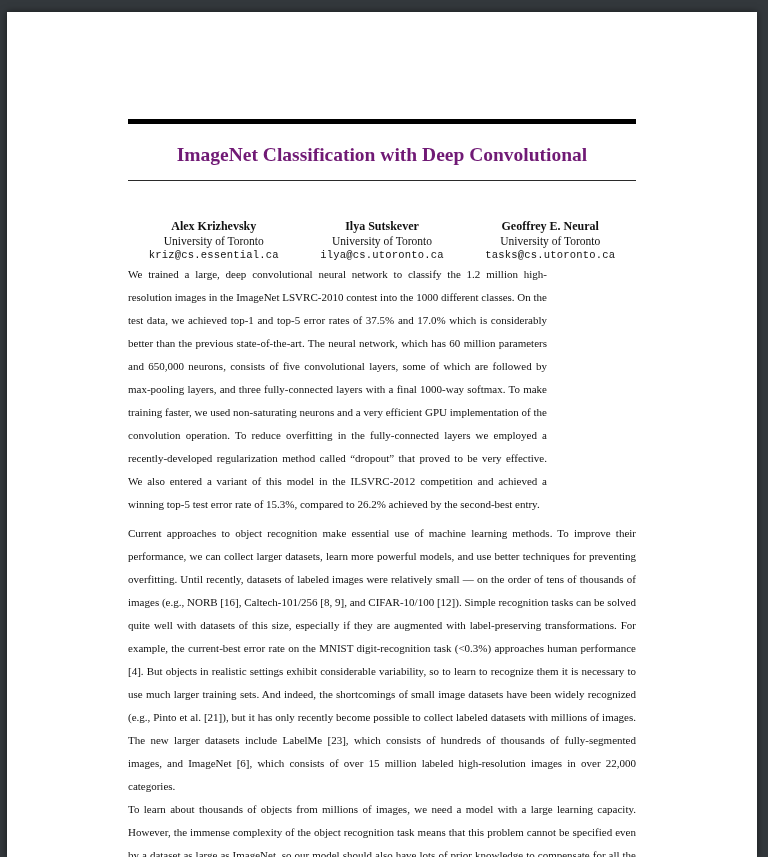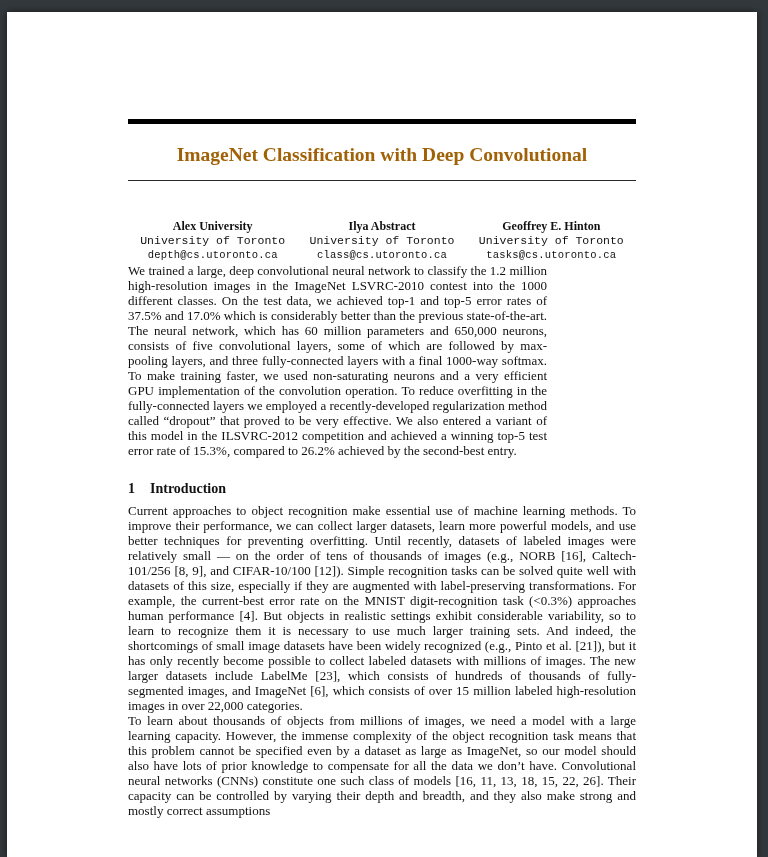--- a/index.html
+++ b/index.html
@@ -41,37 +41,36 @@
     margin-top: 14px;
     height: 1px;
     background: #2a2a2a;
   }
   .title {
     margin-top: 19px;
     text-align: center;
     font-weight: bold;
     font-size: 19.5px;
     line-height: 23px;
-    color: #a16207;
+    color: #701a75;
   }
   .authors {
     margin-top: 38px;
     display: flex;
     justify-content: space-around;
     text-align: center;
   }
   .author .name {
     font-weight: bold;
     font-size: 12px;
     line-height: 15px;
   }
   .author .affil {
     font-size: 11.5px;
     line-height: 14px;
-    font-family: Liberation Mono, monospace;
   }
   .author .email {
     font-family: "Liberation Mono", monospace;
     font-size: 10.5px;
     line-height: 15px;
     letter-spacing: 0.2px;
   }
   .abstract-heading {
     margin-top: 32px;
     text-align: center;
@@ -92,22 +91,22 @@
     font-size: 14px;
     line-height: 17px;
   }
   .section-heading .sec-num {
     display: inline-block;
     margin-right: 15px;
   }
   .para {
     margin: 0;
     text-align: justify;
-    font-size: 13px;
-    line-height: 15px;
+    font-size: 11px;
+    line-height: 23px;
   }
   .para-1 { margin-top: 6px; }
   .para-2 { }
 </style>
 </head>
 <body>
 
 <div class="viewer-bg"></div>
 
 <div class="page">
@@ -116,41 +115,38 @@
     <div class="rule-thick"></div>
 
     <div class="title">
       <div>ImageNet Classification with Deep Convolutional</div>
     </div>
 
     <div class="rule-thin"></div>
 
     <div class="authors">
       <div class="author">
-        <div class="name">Alex University</div>
+        <div class="name">Alex Krizhevsky</div>
         <div class="affil">University of Toronto</div>
-        <div class="email">depth@cs.utoronto.ca</div>
+        <div class="email">kriz@cs.essential.ca</div>
       </div>
       <div class="author">
-        <div class="name">Ilya Abstract</div>
+        <div class="name">Ilya Sutskever</div>
         <div class="affil">University of Toronto</div>
-        <div class="email">class@cs.utoronto.ca</div>
+        <div class="email">ilya@cs.utoronto.ca</div>
       </div>
       <div class="author">
-        <div class="name">Geoffrey E. Hinton</div>
+        <div class="name">Geoffrey E. Neural</div>
         <div class="affil">University of Toronto</div>
         <div class="email">tasks@cs.utoronto.ca</div>
       </div>
     </div>
 
 
     <p class="abstract-body para">We trained a large, deep convolutional neural network to classify the 1.2 million high-resolution images in the ImageNet LSVRC-2010 contest into the 1000 different classes. On the test data, we achieved top-1 and top-5 error rates of 37.5% and 17.0% which is considerably better than the previous state-of-the-art. The neural network, which has 60 million parameters and 650,000 neurons, consists of five convolutional layers, some of which are followed by max-pooling layers, and three fully-connected layers with a final 1000-way softmax. To make training faster, we used non-saturating neurons and a very efficient GPU implementation of the convolution operation. To reduce overfitting in the fully-connected layers we employed a recently-developed regularization method called “dropout” that proved to be very effective. We also entered a variant of this model in the ILSVRC-2012 competition and achieved a winning top-5 test error rate of 15.3%, compared to 26.2% achieved by the second-best entry.</p>
 
-    <div class="section-heading">
-      <span class="sec-num">1</span><span>Introduction</span>
-    </div>
 
     <p class="para para-1">Current approaches to object recognition make essential use of machine learning methods. To improve their performance, we can collect larger datasets, learn more powerful models, and use better techniques for preventing overfitting. Until recently, datasets of labeled images were relatively small — on the order of tens of thousands of images (e.g., NORB [16], Caltech-101/256 [8, 9], and CIFAR-10/100 [12]). Simple recognition tasks can be solved quite well with datasets of this size, especially if they are augmented with label-preserving transformations. For example, the current-best error rate on the MNIST digit-recognition task (&lt;0.3%) approaches human performance [4]. But objects in realistic settings exhibit considerable variability, so to learn to recognize them it is necessary to use much larger training sets. And indeed, the shortcomings of small image datasets have been widely recognized (e.g., Pinto et al. [21]), but it has only recently become possible to collect labeled datasets with millions of images. The new larger datasets include LabelMe [23], which consists of hundreds of thousands of fully-segmented images, and ImageNet [6], which consists of over 15 million labeled high-resolution images in over 22,000 categories.</p>
 
     <p class="para para-2">To learn about thousands of objects from millions of images, we need a model with a large learning capacity. However, the immense complexity of the object recognition task means that this problem cannot be specified even by a dataset as large as ImageNet, so our model should also have lots of prior knowledge to compensate for all the data we don’t have. Convolutional neural networks (CNNs) constitute one such class of models [16, 11, 13, 18, 15, 22, 26]. Their capacity can be controlled by varying their depth and breadth, and they also make strong and mostly correct assumptions</p>
 
   </div>
 </div>
 
 </body></html>

